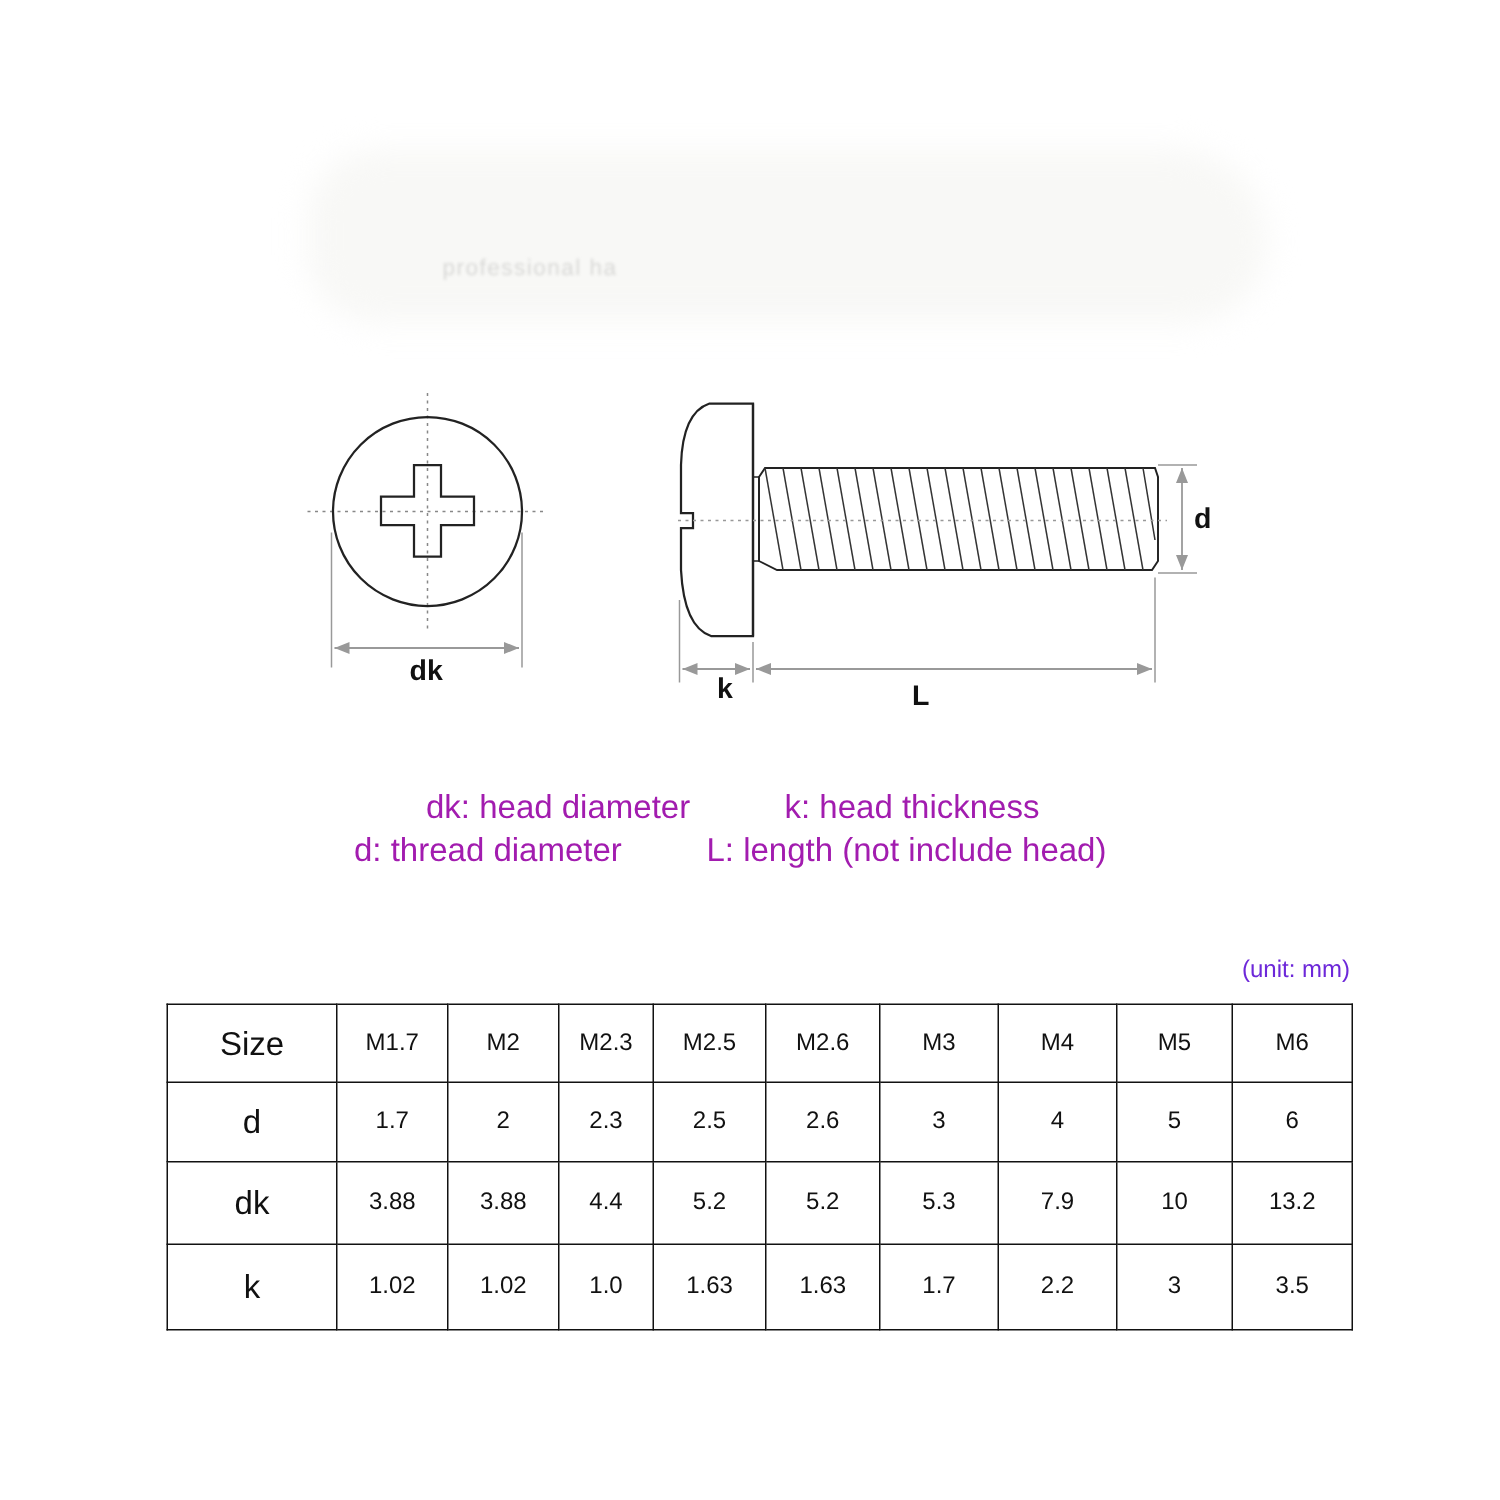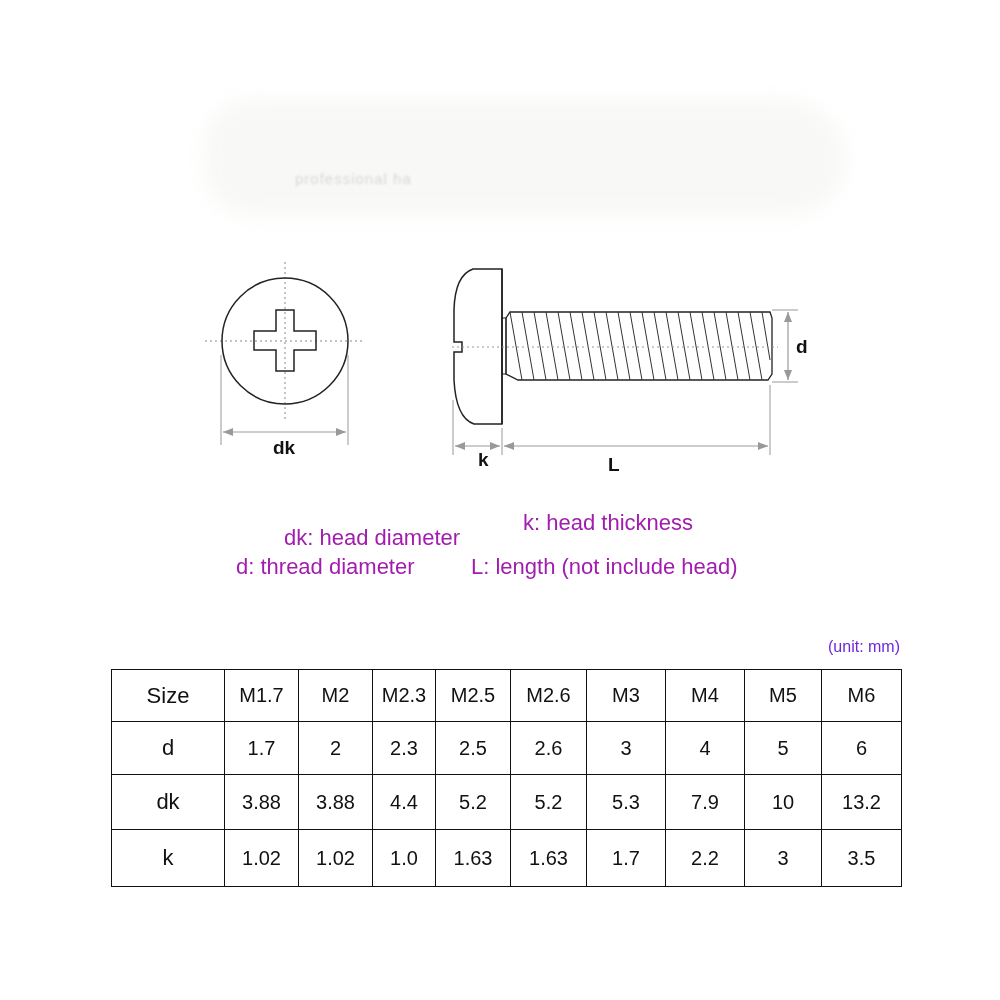--- a/index.html
+++ b/index.html
@@ -9,21 +9,21 @@
                background:#f8f8f6; border-radius:60px 80px 70px 60px; filter:blur(10px); }
   .blur-text { position:absolute; left:295px; top:170px; font-size:15px; color:#d8d8d6;
                filter:blur(1px); letter-spacing:1px; }
   svg.diagram { position:absolute; left:0; top:0; }
   .dim-label { position:absolute; font-size:19px; font-weight:bold; color:#111; }
   .legend { position:absolute; font-size:22px; color:#a21caf; white-space:nowrap; }
   .unit { position:absolute; right:100px; top:638px; font-size:16px; color:#6d28d9; }
   table.spec { position:absolute; left:111px; top:669px; border-collapse:collapse;
                table-layout:fixed; }
   table.spec td { border:1.5px solid #111; text-align:center; vertical-align:middle;
-                  font-size:20px; padding:0; }
+                  font-size:16px; padding:0; }
   table.spec td.rowhead { font-size:22px; }
 </style>
 </head>
 <body>
 
 <div class="blur-band"></div>
 <div class="blur-text">professional ha</div>
 
 <svg class="diagram" width="1000" height="500" viewBox="0 0 1000 500">
 
@@ -91,21 +91,21 @@
     <path d="M768 446 L758 442 L758 450 Z" fill="#999"></path>
   </g>
 </svg>
 
 <div class="dim-label" style="left:273px;top:437px;">dk</div>
 <div class="dim-label" style="left:478px;top:449px;">k</div>
 <div class="dim-label" style="left:608px;top:454px;">L</div>
 <div class="dim-label" style="left:796px;top:336px;">d</div>
 
 <div class="legend" style="left:284px;top:525px;">dk: head diameter</div>
-<div class="legend" style="left:523px;top:510px;">k: head thickness</div>
+<div class="legend" style="left:523px;top:525px;">k: head thickness</div>
 <div class="legend" style="left:236px;top:554px;">d: thread diameter</div>
 <div class="legend" style="left:471px;top:554px;">L: length (not include head)</div>
 
 <div class="unit">(unit: mm)</div>
 
 <table class="spec">
   <colgroup>
     <col style="width:113px">
       <col style="width:74px">
       <col style="width:74px">

